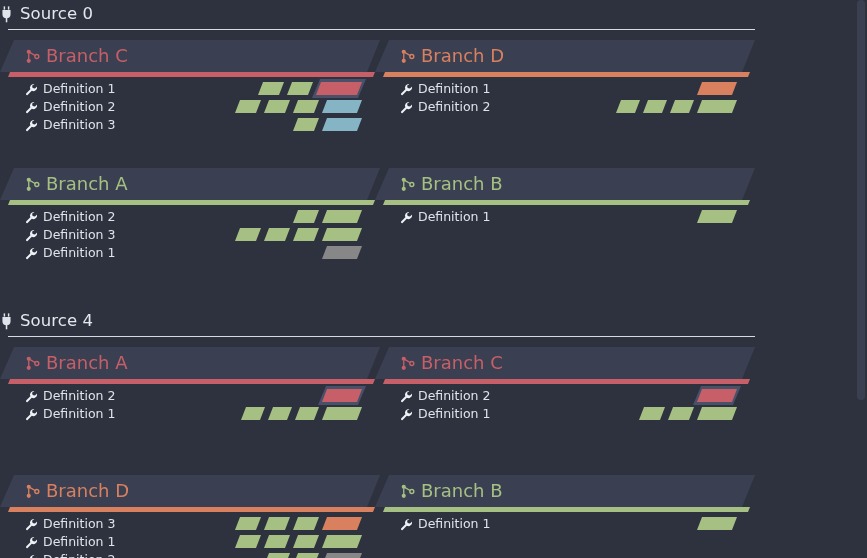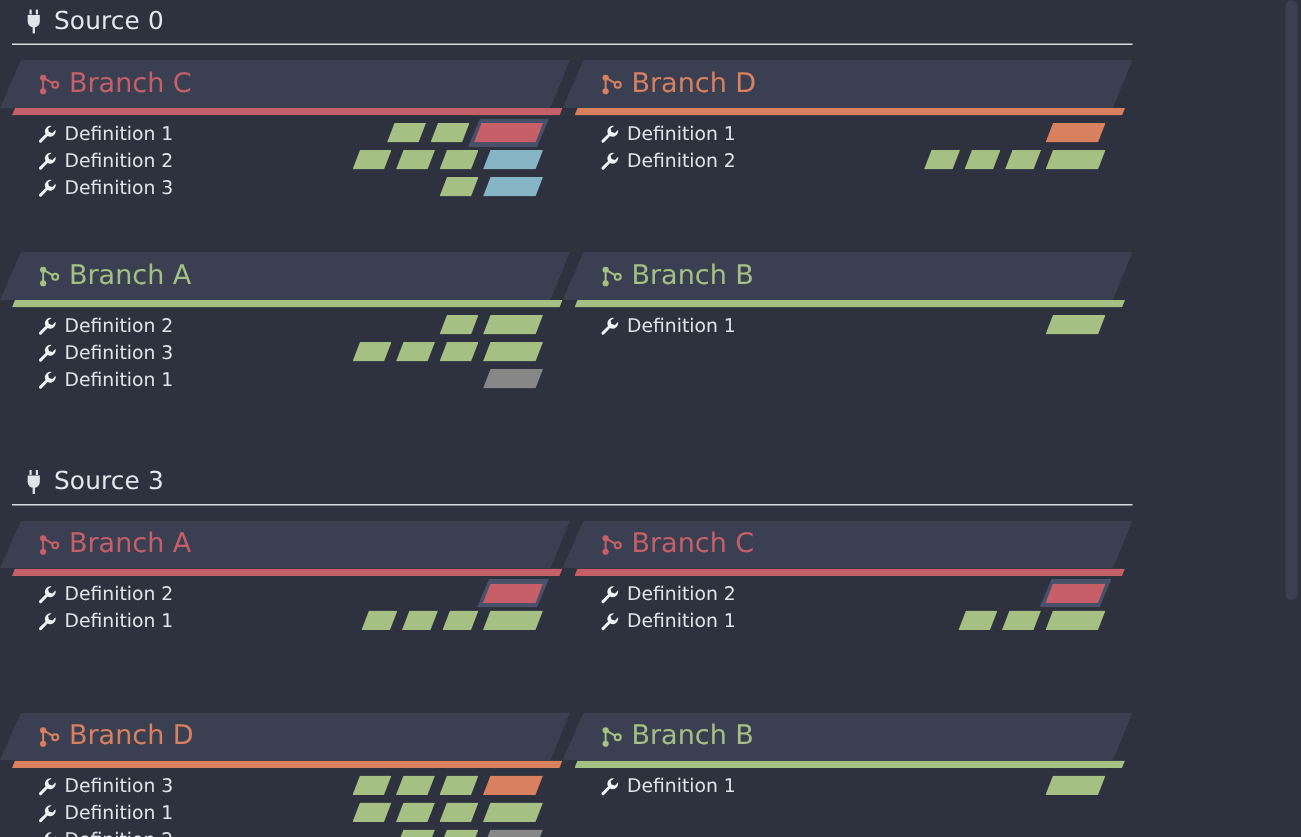--- a/index.html
+++ b/index.html
@@ -9,21 +9,20 @@
     font-family: "DejaVu Sans", "Liberation Sans", sans-serif;
     overflow: hidden;
   }
   #root { position: relative; width: 867px; height: 558px; background: #2d323e; }
 
   
   .source-group { position: absolute; left: 0; width: 867px; }
   .source-head {
     position: relative; height: 28px;
     display: flex; align-items: center; gap: 7px;
-    padding-left: 16px;
   }
   .source-title {
     color: #e4e7ee; font-size: 16.5px; font-weight: 400;
     letter-spacing: .1px; line-height: 1;
   }
   .source-rule {
     position: absolute; left: 8px; top: 29px;
     width: 747px; height: 1px; background: #d8dbe2;
   }
   .plug-icon { width: 13px; height: 17px; display: block; }
@@ -295,21 +294,21 @@
       </div>
     </div>
     <div class="source-group" style="top: 307px;">
       <div class="source-head">
         <svg class="plug-icon" viewBox="0 0 16 20">
   <rect x="4.5" y="0" width="1.8" height="4" fill="#dfe3ea"></rect>
   <rect x="9.7" y="0" width="1.8" height="4" fill="#dfe3ea"></rect>
   <path d="M3 4.5 h10 v5.2 a5 5 0 0 1 -10 0 z" fill="#dfe3ea"></path>
   <rect x="7.1" y="14.2" width="1.9" height="5.4" fill="#dfe3ea"></rect>
 </svg>
-        <span class="source-title">Source 3</span>
+        <span class="source-title">Source 4</span>
       </div>
       <div class="source-rule"></div>
       <div class="branch left" style="top: 40px;">
         <div class="branch-head">
           <svg class="branch-icon" viewBox="0 0 16 16">
     <circle cx="4" cy="3" r="2.2" fill="#c75f68"></circle>
     <circle cx="4" cy="12.6" r="2.2" fill="#c75f68"></circle>
     <circle cx="12.6" cy="8" r="2.1" fill="none" stroke="#c75f68" stroke-width="1.5"></circle>
     <path d="M4 3 L11.2 7.2" stroke="#c75f68" stroke-width="1.4" fill="none"></path>
     <path d="M4 5 L4 11" stroke="#c75f68" stroke-width="1.4" fill="none"></path>

